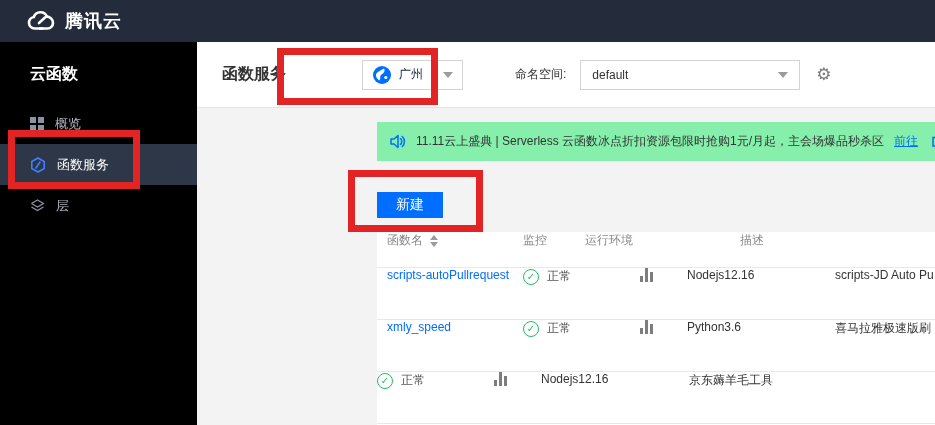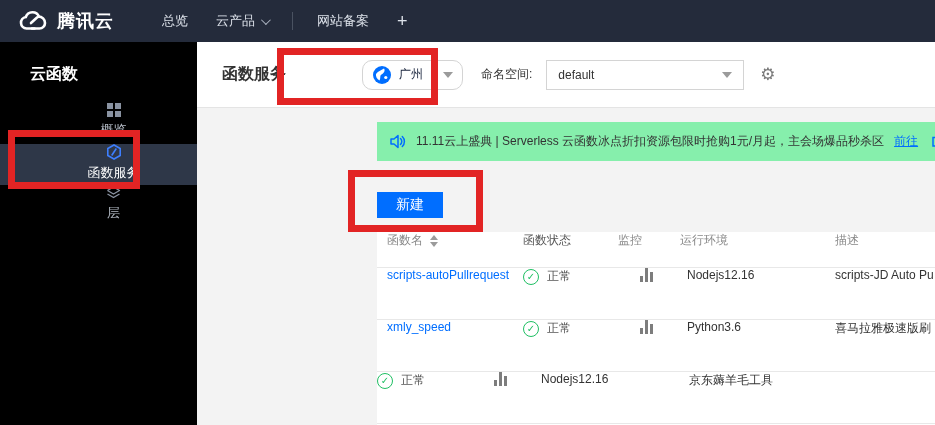--- a/index.html
+++ b/index.html
@@ -3,52 +3,52 @@
 <meta charset="utf-8">
 <style>
   * { margin:0; padding:0; box-sizing:border-box; }
   html,body { width:935px; height:425px; overflow:hidden; }
   body {
     font-family:"Liberation Sans","DejaVu Sans",sans-serif;
     font-size:12px; color:#333; background:#f3f3f3; position:relative;
   }
   
   .topbar { position:absolute; left:0; top:0; width:935px; height:42px;
-    background:#242b3b; display:flex; align-items:center; z-index:3; }
+    background:#242b3b; display:flex; align-items:center; z-index:3;padding-left:8px; }
   .logo { display:flex; align-items:center; gap:9px; margin-left:18px; cursor:pointer; }
   .logo-text { color:#fff; font-size:18px; font-weight:bold; letter-spacing:1px; }
   .topnav { display:flex; align-items:center; margin-left:34px; }
   .topnav-item { color:#dde2ea; font-size:13px; padding:0 14px; height:42px;
     display:flex; align-items:center; gap:6px; cursor:pointer; }
   .chev-down { width:7px; height:7px; border-right:1.5px solid #aab2bf;
     border-bottom:1.5px solid #aab2bf; transform:rotate(45deg) translateY(-2px); }
   .topnav-divider { width:1px; height:18px; background:#4a5261; margin:0 10px; }
   .plus { font-size:18px; color:#dde2ea; padding:0 14px; cursor:pointer; }
   
   .sidebar { position:absolute; left:0; top:42px; width:197px; height:383px;
     background:#000000; z-index:2; }
   .sidebar-title { color:#fff; font-size:16px; font-weight:bold; padding:22px 0 18px 30px; }
-  .side-item { height:41px; display:flex; align-items:center; gap:4px;
-    padding-left:30px; color:#b3bac4; font-size:13px; cursor:pointer;flex-direction:column; }
+  .side-item { height:41px; display:flex; align-items:center; gap:11px;
+    padding-left:30px; color:#b3bac4; font-size:13px; cursor:pointer; }
   .side-item.active { background:#2e3748; color:#fff; }
   .grid-icon { width:14px; height:14px; display:grid; grid-template-columns:6px 6px;
     grid-template-rows:6px 6px; gap:2px; }
   .grid-icon span { background:#8a93a2; }
   
   .pagehead { position:absolute; left:197px; top:42px; width:738px; height:66px;
     background:#fff; border-bottom:1px solid #e4e4e4; display:flex; align-items:center; z-index:1; }
   .page-title { font-size:16px; font-weight:bold; color:#333; margin-left:25px; }
   .selector { height:30px; background:#fff; border:1px solid #d4d4d4; display:flex;
     align-items:center; cursor:pointer; }
-  .region-select { width:101px; margin-left:76px; padding:0 9px; gap:7px;border-radius:10px; }
+  .region-select { width:101px; margin-left:76px; padding:0 9px; gap:7px; }
   .region-text { color:#16213a; font-size:12px; flex:1; }
   .caret { width:0; height:0; border-left:5px solid transparent;
     border-right:5px solid transparent; border-top:6px solid #9b9b9b; }
-  .ns-label { margin-left:18px; color:#333; }
-  .ns-select { width:198px; margin-left:14px; padding:0 11px; justify-content:space-between; }
+  .ns-label { margin-left:52px; color:#333; }
+  .ns-select { width:220px; margin-left:14px; padding:0 11px; justify-content:space-between; }
   .gear { margin-left:16px; color:#7a7a7a; font-size:17px; cursor:pointer; line-height:1; }
   
   .banner { position:absolute; left:377px; top:122px; width:558px; height:39px;
     background:#86efac; display:flex; align-items:center; padding-left:13px; gap:10px; white-space:nowrap; }
   .banner-text { color:#333; }
   .banner-link { color:#006eff; text-decoration:underline; cursor:pointer; }
   .ext-icon { margin-left:3px; cursor:pointer; display:inline-flex; }
   
   .btn-create { position:absolute; left:377px; top:192px; width:66px; height:26px;
     background:#006eff; color:#fff; border:none; font-size:14px; cursor:pointer;
@@ -92,34 +92,20 @@
   <div class="logo">
     <span style="display:inline-flex;">
       <svg width="30" height="22" viewBox="0 0 30 22">
         <path d="M20.5 6.5 A6.5 6.5 0 0 1 27 13 A5.5 5.5 0 0 1 21.5 18.5 L14 18.5" fill="none" stroke="#fff" stroke-width="2.6" stroke-linecap="round"></path>
         <path d="M16.5 18.5 L8.5 18.5 A5.8 5.8 0 0 1 7.8 7 A7 7 0 0 1 21 6.8" fill="none" stroke="#fff" stroke-width="2.6" stroke-linecap="round"></path>
         <path d="M13 13 L19 7.5" stroke="#fff" stroke-width="2.6" stroke-linecap="round"></path>
       </svg>
     </span>
     <span class="logo-text">腾讯云</span>
   </div>
-  <div class="topnav">
-    <div class="topnav-item">
-      <span>总览</span>
-    </div>
-    <div class="topnav-item">
-      <span>云产品</span>
-      <span class="chev-down"></span>
-    </div>
-    <div class="topnav-divider"></div>
-    <div class="topnav-item">
-      <span>网站备案</span>
-    </div>
-    <div class="plus">+</div>
-  </div>
 </div>
 
 <div class="sidebar">
   <div class="sidebar-title">云函数</div>
   <div class="side-item">
     <span class="grid-icon">
         <span></span>
         <span></span>
         <span></span>
         <span></span>
@@ -189,21 +175,20 @@
 
 <div class="table-card">
   <div class="trow thead">
     <div class="c-name">
       <span>函数名</span>
       <span class="sort-icon">
           <i class="sort-up"></i>
           <i class="sort-down"></i>
         </span>
     </div>
-    <div class="c-status">函数状态</div>
     <div class="c-monitor">监控</div>
     <div class="c-runtime">运行环境</div>
     <div class="c-desc">描述</div>
   </div>
 
   <div class="trow tbody-row">
     <div class="c-name">
         <span class="fn-link">scripts-autoPullrequest</span>
       </div>
     <div class="c-status">

